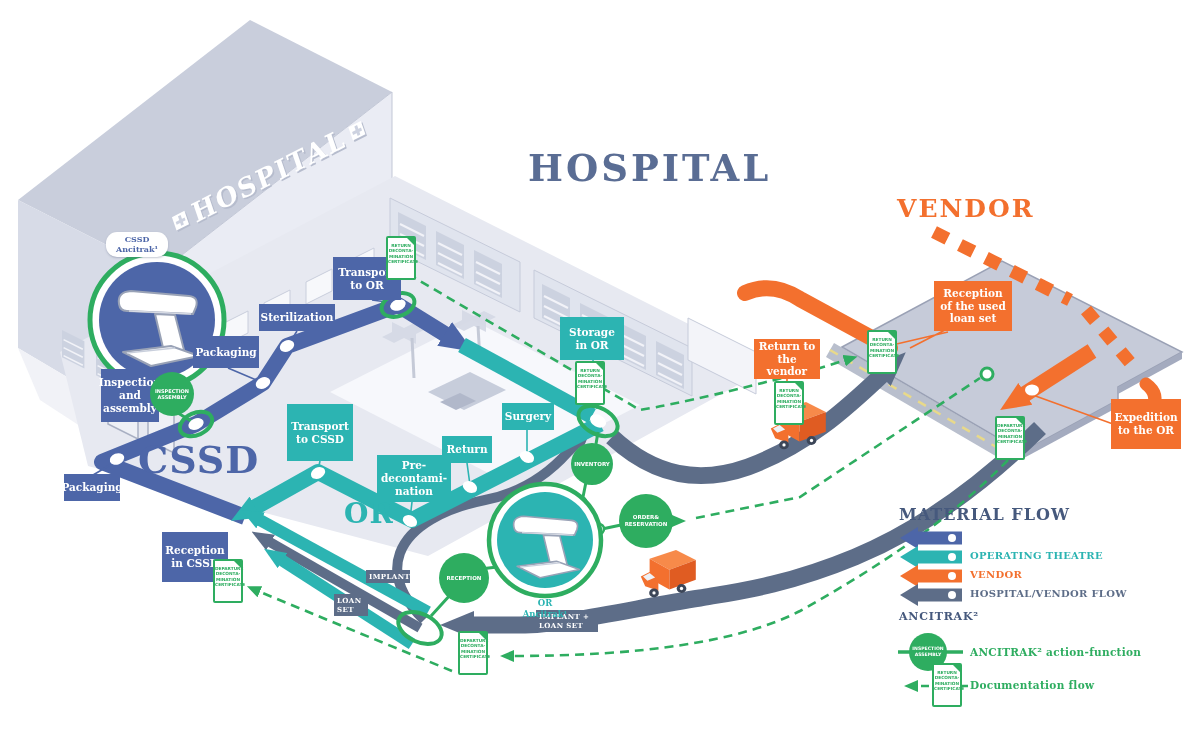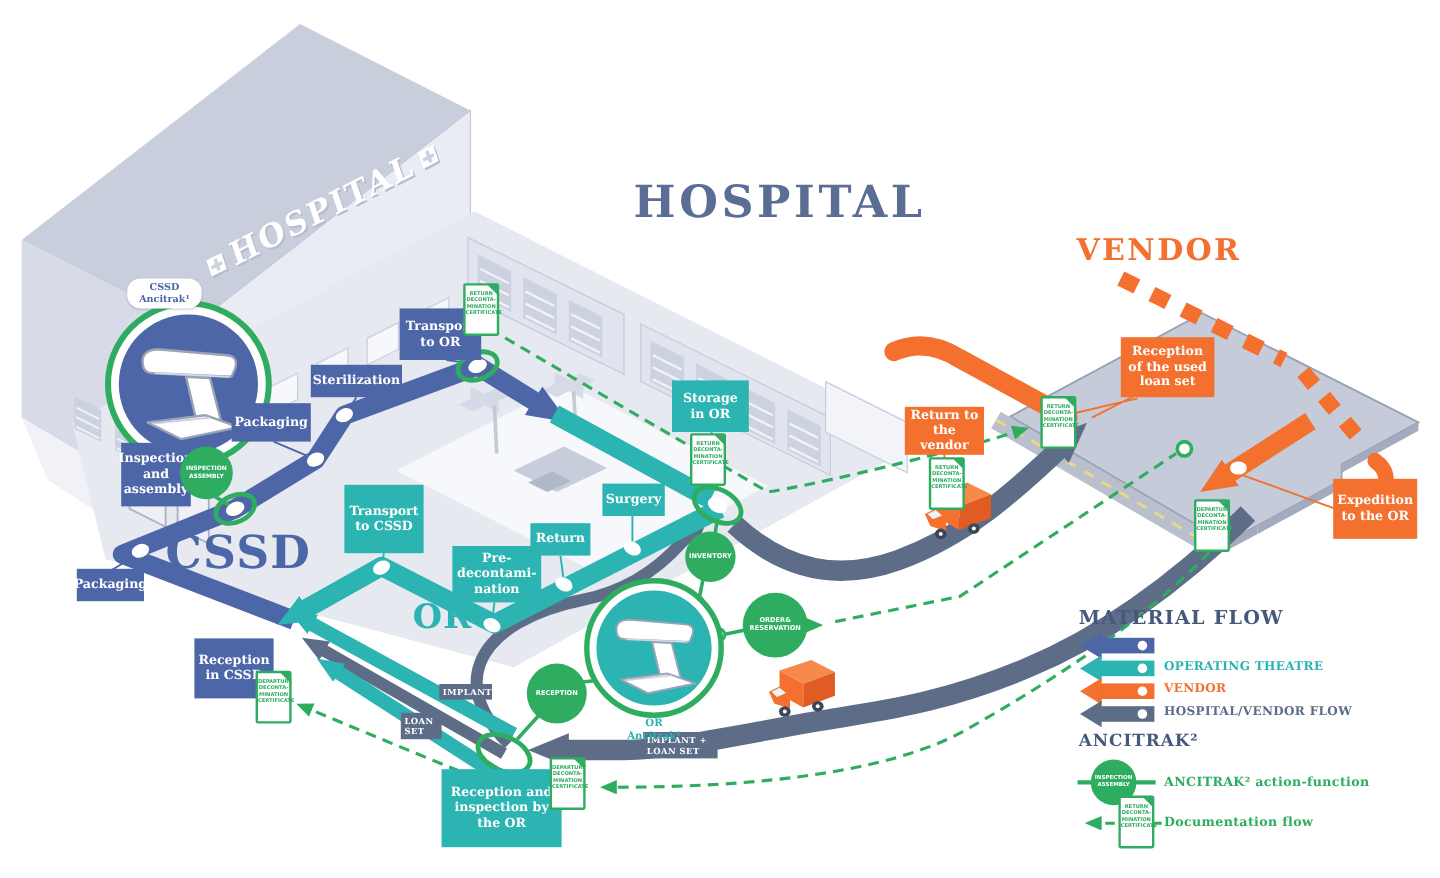--- a/index.html
+++ b/index.html
@@ -279,21 +279,20 @@
 <div class="box blue" style="left:101px;top:369px;width:58px;height:53px;">Inspection and assembly</div>
 <div class="box blue" style="left:193px;top:336px;width:66px;height:32px;">Packaging</div>
 <div class="box blue" style="left:259px;top:304px;width:76px;height:27px;">Sterilization</div>
 <div class="box blue" style="left:333px;top:257px;width:68px;height:43px;">Transport to OR</div>
 <div class="box blue" style="left:162px;top:532px;width:66px;height:50px;">Reception in CSSD</div>
 <div class="box teal" style="left:287px;top:404px;width:66px;height:57px;">Transport to CSSD</div>
 <div class="box teal" style="left:377px;top:455px;width:74px;height:47px;">Pre- decontami- nation</div>
 <div class="box teal" style="left:442px;top:436px;width:50px;height:27px;">Return</div>
 <div class="box teal" style="left:502px;top:403px;width:52px;height:27px;">Surgery</div>
 <div class="box teal" style="left:560px;top:317px;width:64px;height:43px;">Storage in OR</div>
-<div class="box teal" style="left:368px;top:641px;width:100px;height:65px;">Reception and inspection by the OR</div>
 <div class="box orange" style="left:754px;top:339px;width:66px;height:40px;">Return to the vendor</div>
 <div class="box orange" style="left:934px;top:281px;width:78px;height:50px;">Reception of the used loan set</div>
 <div class="box orange" style="left:1111px;top:399px;width:70px;height:50px;">Expedition to the OR</div>
 
 <div class="tag" style="left:366px;top:570px;width:44px;">IMPLANT</div>
 <div class="tag" style="left:334px;top:594px;width:34px;">LOAN SET</div>
 <div class="tag" style="left:536px;top:610px;width:62px;">IMPLANT + LOAN SET</div>
 
 <div class="gcircle" style="left:150px;top:372px;width:44px;height:44px;font-size:5px;">
       <span>INSPECTION ASSEMBLY</span>
@@ -337,21 +336,21 @@
       <span class="ct">DEPARTURE DECONTA- MINATION CERTIFICATE</span>
     </div>
 
 <div class="card" style="left:106px;top:232px;width:58px;border-radius:11px;">CSSD Ancitrak¹</div>
 <div class="orlabel" style="left:515px;top:598px;width:60px;">OR Ancitrak¹</div>
 
 <div class="leg-label" style="left:899px;top:505px;font-size:16px;letter-spacing:1px;color:#46597d;">MATERIAL FLOW</div>
 <div class="leg-label" style="left:970px;top:550px;color:#2cb4b2;">OPERATING THEATRE</div>
 <div class="leg-label" style="left:970px;top:569px;color:#f3702e;">VENDOR</div>
 <div class="leg-label" style="left:970px;top:588px;color:#5d6d88;">HOSPITAL/VENDOR FLOW</div>
-<div class="leg-label" style="left:899px;top:610px;font-size:14px;letter-spacing:.8px;color:#46597d;">ANCITRAK²</div>
+<div class="leg-label" style="left:899px;top:610px;font-size:11px;letter-spacing:.8px;color:#46597d;">ANCITRAK²</div>
 <div class="gcircle" style="left:909px;top:633px;width:38px;height:38px;font-size:4.6px;">
       <span>INSPECTION ASSEMBLY</span>
     </div>
 <div class="leg-label" style="left:970px;top:646px;color:#2ead60;font-size:10.5px;">ANCITRAK² action-function</div>
 <div class="cert" style="left:932px;top:663px;">
       <span class="fold"></span>
       <span class="ct">RETURN DECONTA- MINATION CERTIFICATE</span>
     </div>
 <div class="leg-label" style="left:970px;top:679px;color:#2ead60;font-size:10.5px;">Documentation flow</div>
 

